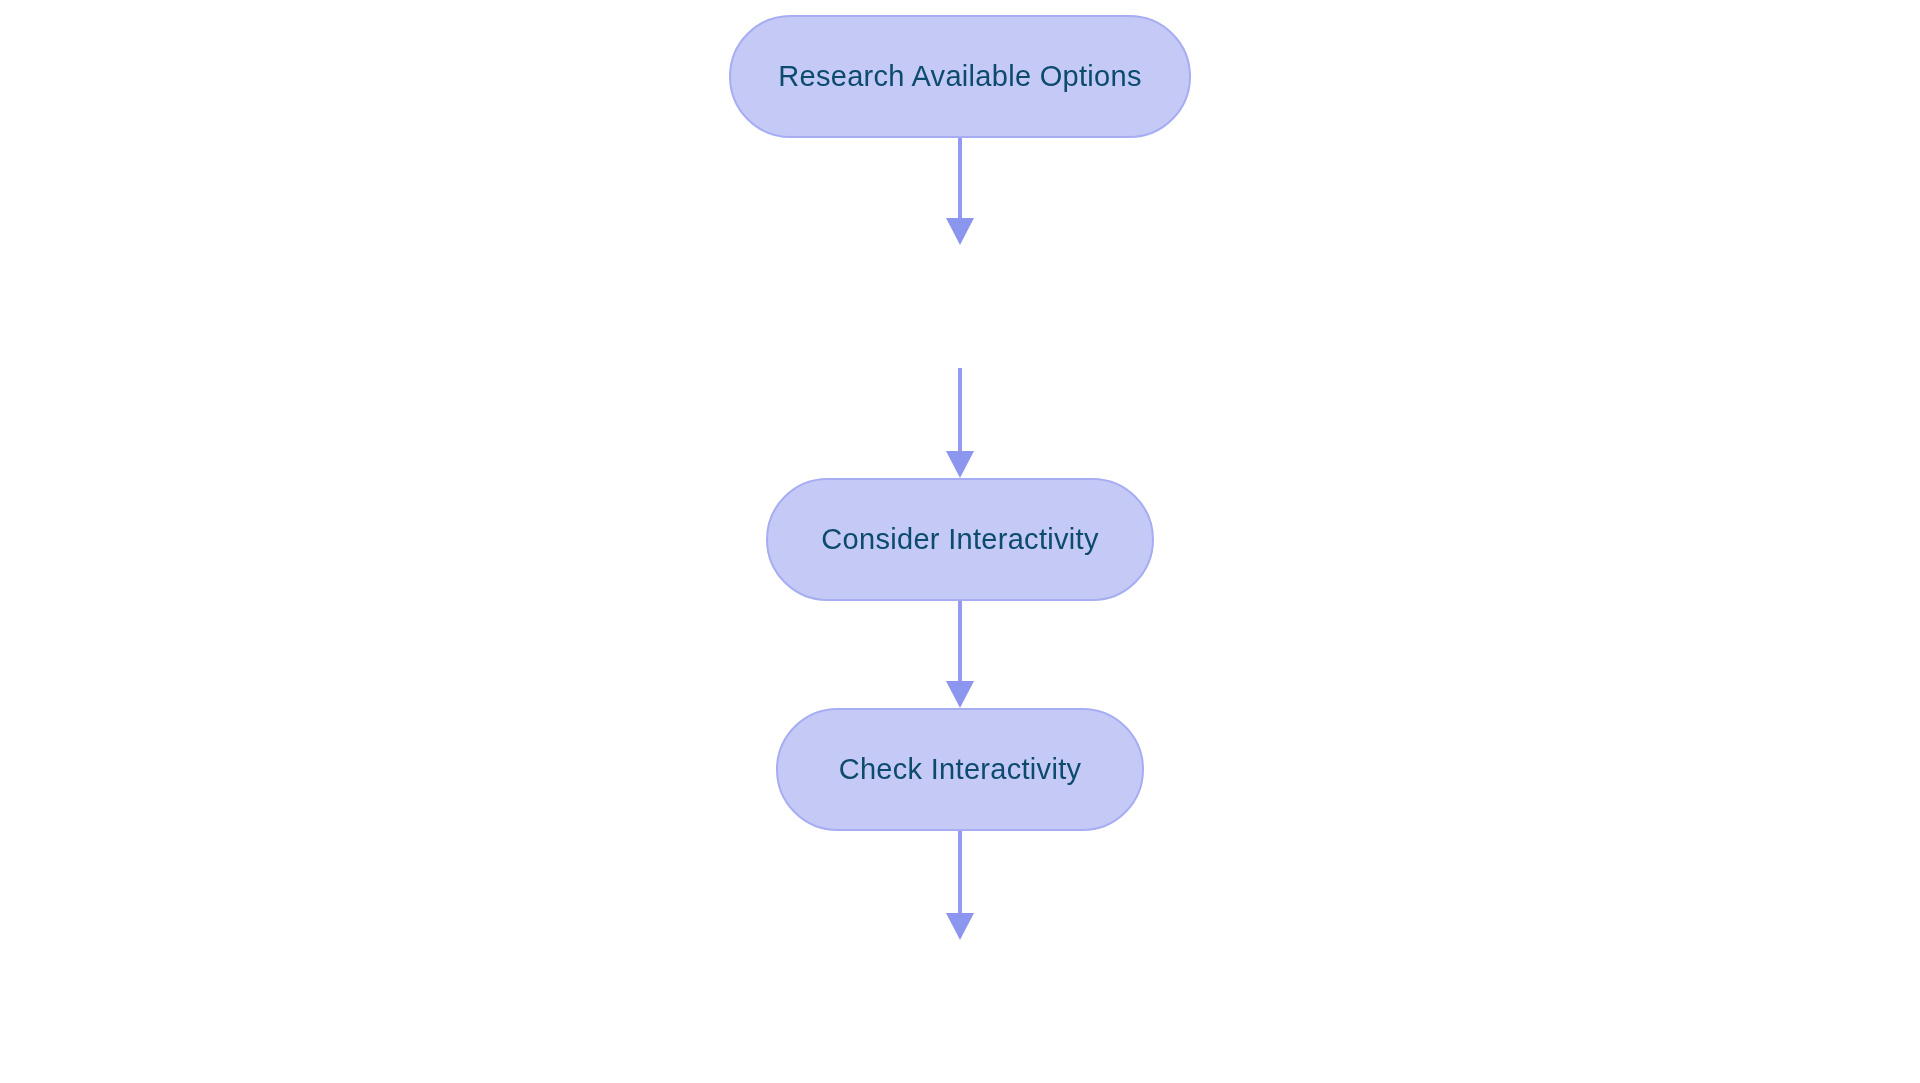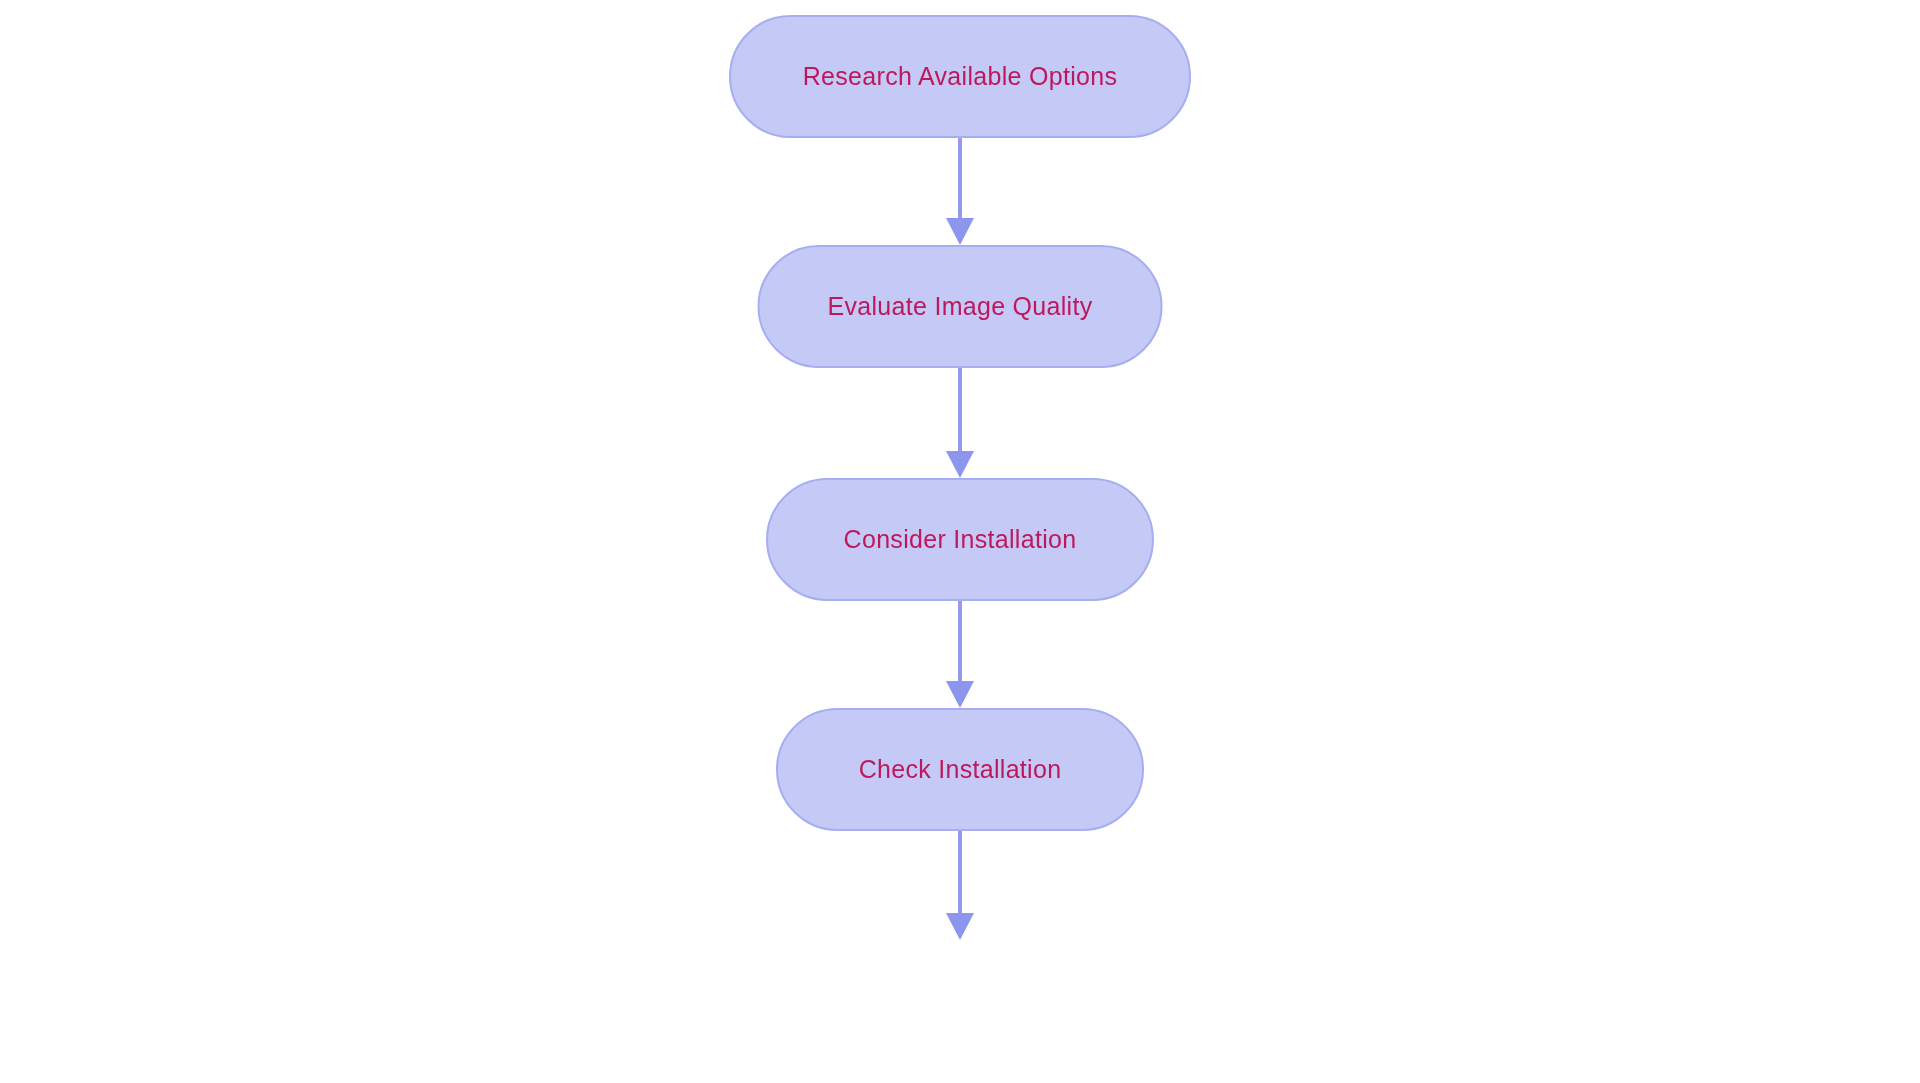--- a/index.html
+++ b/index.html
@@ -22,22 +22,22 @@
     height: 123px;
     box-sizing: border-box;
     background: #c5c9f6;
     border: 2px solid #a6adf2;
     border-radius: 62px;
     display: flex;
     align-items: center;
     justify-content: center;
   }
   .node-label {
-    color: #be185d;
-    font-size: 25px;
+    color: #0c4a6e;
+    font-size: 29px;
     font-weight: 400;
     letter-spacing: 0.3px;
     white-space: nowrap;
   }
   .node.n1 { top: 15px;  width: 462px; }
   .node.n2 { top: 245px; width: 405px; }
   .node.n3 { top: 478px; width: 388px; }
   .node.n4 { top: 708px; width: 368px; }
   .node.n5 { top: 940px; width: 353px; }
 
@@ -75,40 +75,37 @@
 
   <div class="node n1">
     <span class="node-label">Research Available Options</span>
   </div>
 
   <div class="connector c1">
     <div class="arrow-line"></div>
     <div class="arrow-head"></div>
   </div>
 
-  <div class="node n2">
-    <span class="node-label">Evaluate Image Quality</span>
-  </div>
 
   <div class="connector c2">
     <div class="arrow-line"></div>
     <div class="arrow-head"></div>
   </div>
 
   <div class="node n3">
-    <span class="node-label">Consider Installation</span>
+    <span class="node-label">Consider Interactivity</span>
   </div>
 
   <div class="connector c3">
     <div class="arrow-line"></div>
     <div class="arrow-head"></div>
   </div>
 
   <div class="node n4">
-    <span class="node-label">Check Installation</span>
+    <span class="node-label">Check Interactivity</span>
   </div>
 
   <div class="connector c4">
     <div class="arrow-line"></div>
     <div class="arrow-head"></div>
   </div>
 
 
 </div>
 

